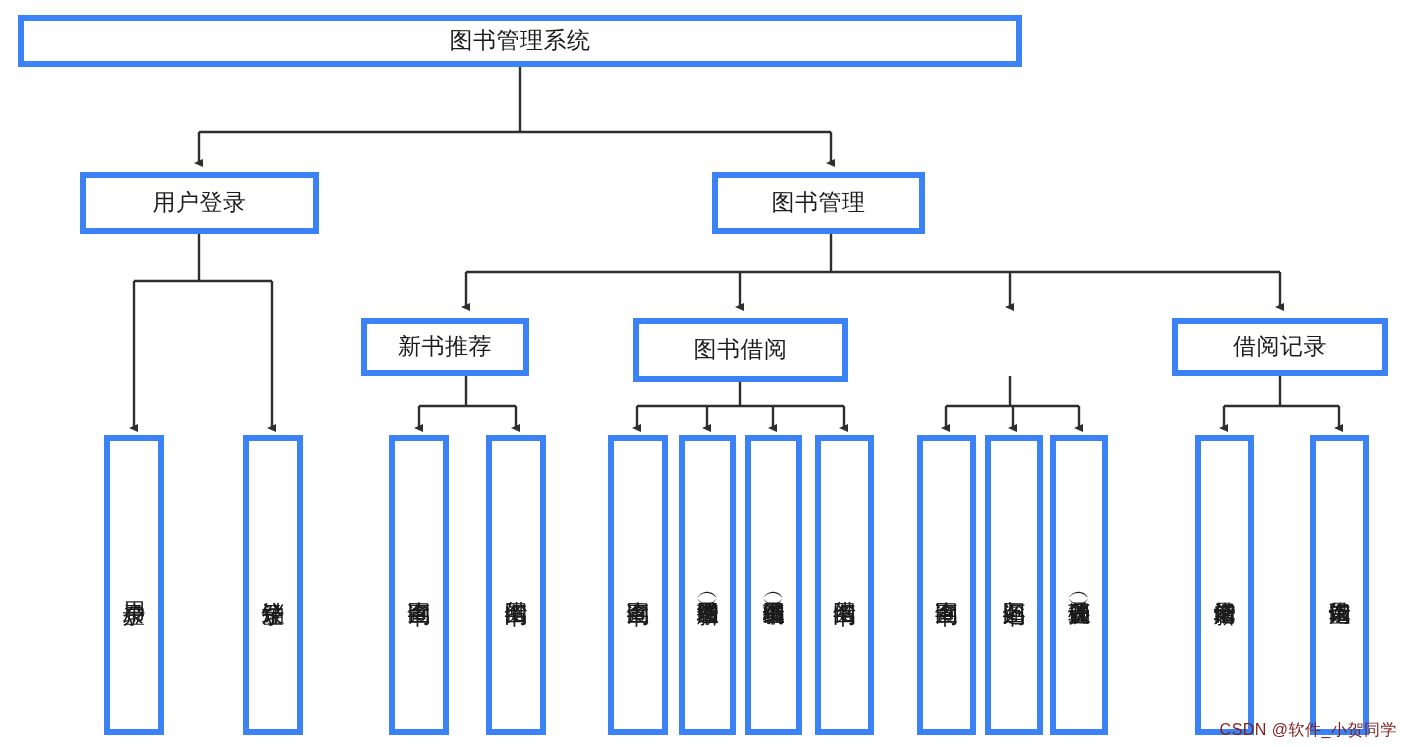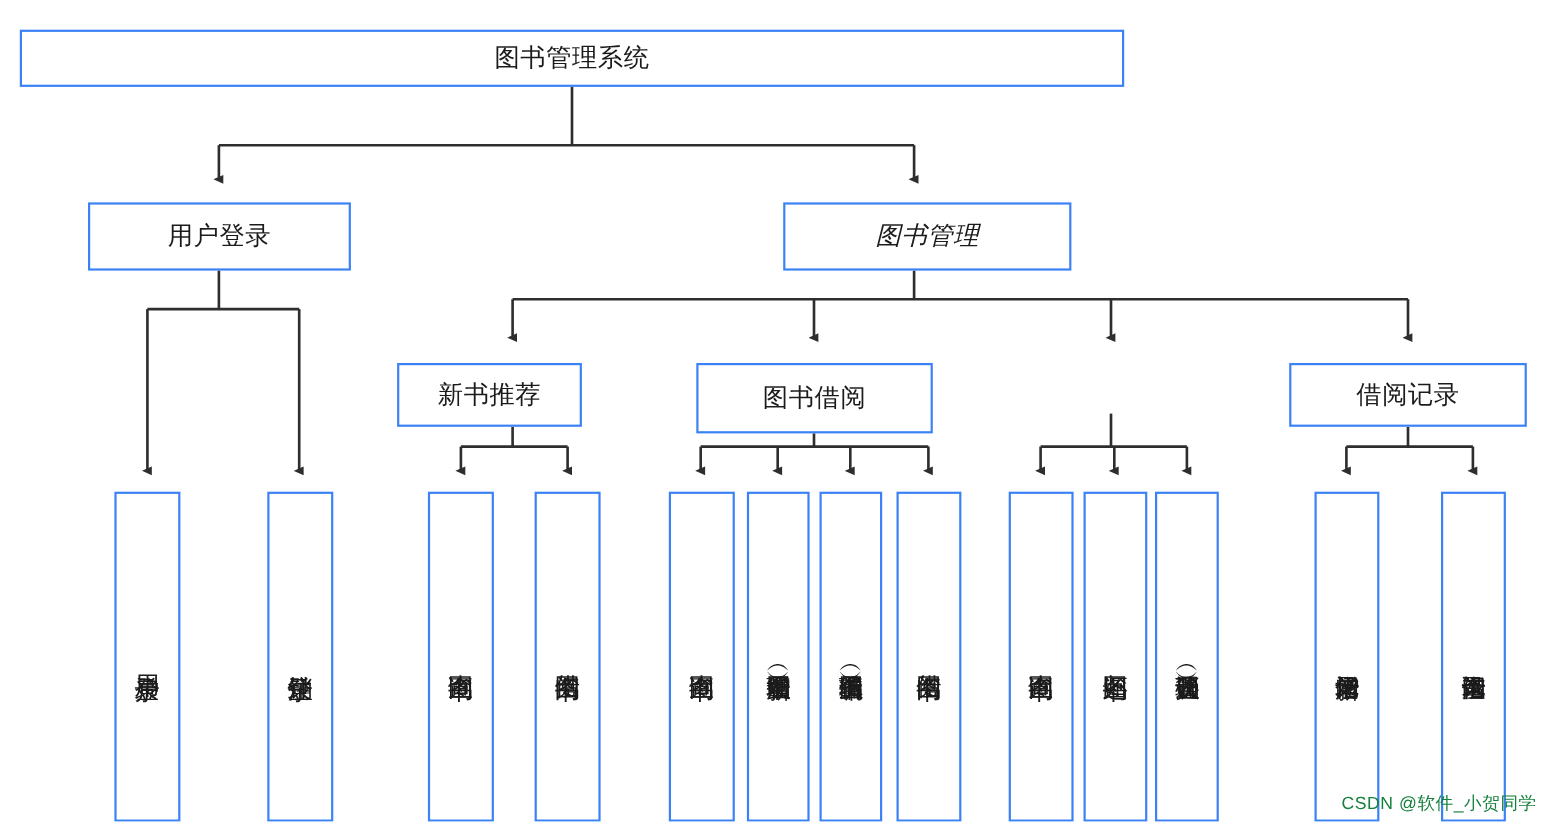--- a/index.html
+++ b/index.html
@@ -21,28 +21,27 @@
     position: absolute;
     left: 0;
     top: 0;
     width: 1405px;
     height: 747px;
     pointer-events: none;
   }
   .node {
     position: absolute;
     box-sizing: border-box;
-    border: 2px solid #3b82f6;
+    border: 6px solid #3b82f6;
     background: #ffffff;
     display: flex;
     align-items: center;
     justify-content: center;
     color: #1b1b1b;
     z-index: 2;
-    margin-top: 12px;
   }
   .node-h {
     font-size: 23px;
     letter-spacing: 0.5px;
     line-height: 1.1;
     white-space: nowrap;
   }
   .node-v {
     writing-mode: vertical-rl;
     text-orientation: upright;
@@ -55,21 +54,21 @@
   .node-v.tight {
     font-size: 22px;
     line-height: 1.12;
     letter-spacing: 0px;
   }
   .watermark {
     position: absolute;
     right: 8px;
     bottom: 6px;
     font-size: 16px;
-    color: #15803d;
+    color: #7f1d1d;
     white-space: nowrap;
     z-index: 5;
     letter-spacing: 0.5px;
   }
 </style>
 </head>
 <body>
 
 <div id="canvas">
 
@@ -125,21 +124,21 @@
   </svg>
 
   <div class="node node-h" style="left:18px; top:15px; width:1004px; height:52px;">
     <span>图书管理系统</span>
   </div>
 
   <div class="node node-h" style="left:80px; top:172px; width:239px; height:62px;">
     <span>用户登录</span>
   </div>
 
-  <div class="node node-h" style="left:712px; top:172px; width:262px; height:62px;font-style:italic;">
+  <div class="node node-h" style="left:712px; top:172px; width:213px; height:62px;">
     <span>图书管理</span>
   </div>
 
   <div class="node node-h" style="left:361px; top:318px; width:168px; height:58px;">
     <span>新书推荐</span>
   </div>
 
   <div class="node node-h" style="left:633px; top:318px; width:215px; height:64px;">
     <span>图书借阅</span>
   </div>

